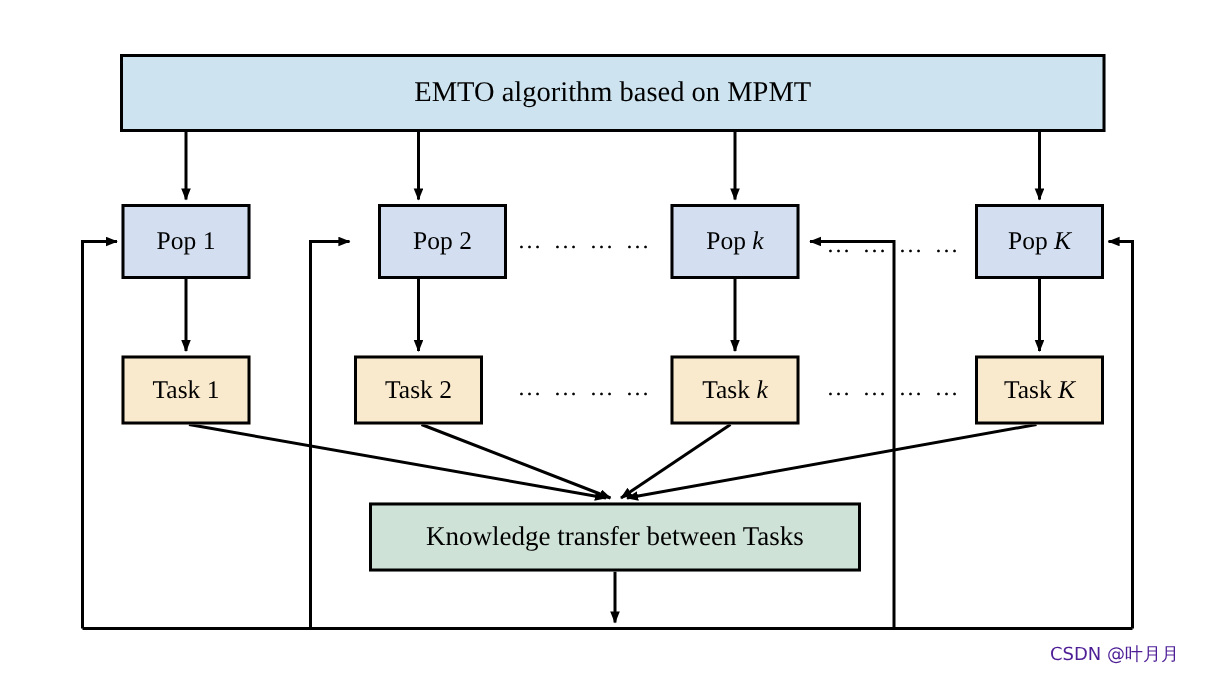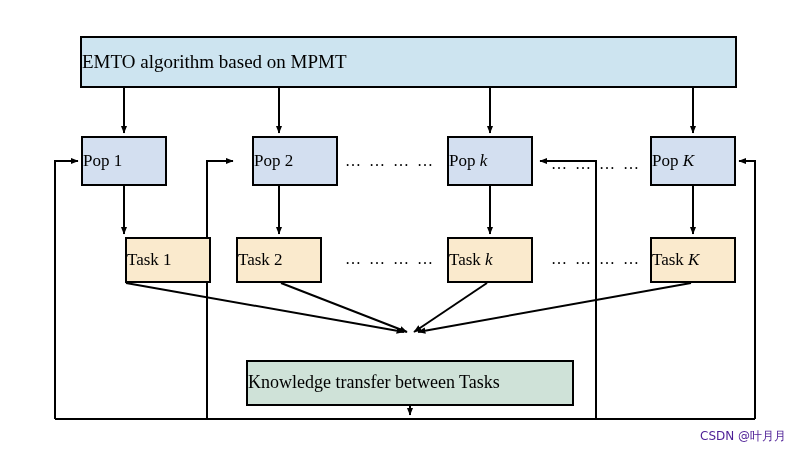--- a/index.html
+++ b/index.html
@@ -24,21 +24,21 @@
     width: 809px;
     height: 454px;
     pointer-events: none;
   }
   .node {
     position: absolute;
     box-sizing: border-box;
     border: 2px solid #000000;
     display: flex;
     align-items: center;
-    justify-content: flex-start;
+    justify-content: center;
     text-align: center;
     color: #000000;
     line-height: 1.1;
   }
   .banner {
     left: 80px;
     top: 36px;
     width: 657px;
     height: 52px;
     background: #cde4f0;
@@ -58,27 +58,26 @@
     background: #faeacd;
     font-size: 17px;
   }
   .kbox {
     left: 246px;
     top: 335px;
     width: 328px;
     height: 46px;
     background: #cfe2d8;
     font-size: 18px;
-    margin-top: 25px;
   }
   .pop1 { left: 81px; }
   .pop2 { left: 252px; }
   .popk { left: 447px; }
   .popK { left: 650px; }
-  .task1 { left: 81px; margin-left: 44px; }
+  .task1 { left: 81px; }
   .task2 { left: 236px; }
   .taskk { left: 447px; }
   .taskK { left: 650px; }
   .ital { font-style: italic; }
   .dots {
     position: absolute;
     font-size: 16px;
     letter-spacing: 2px;
     color: #000000;
     white-space: nowrap;

